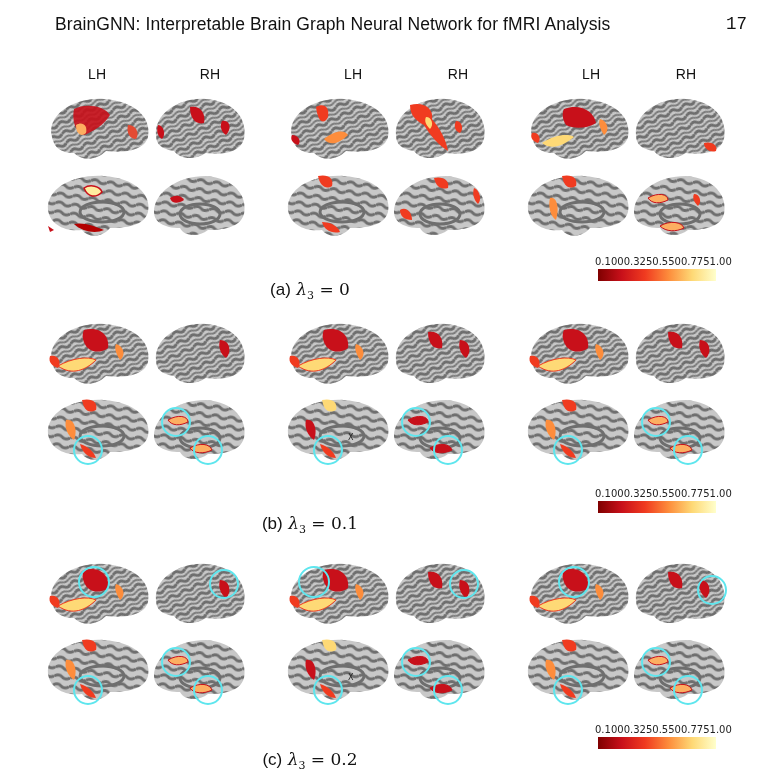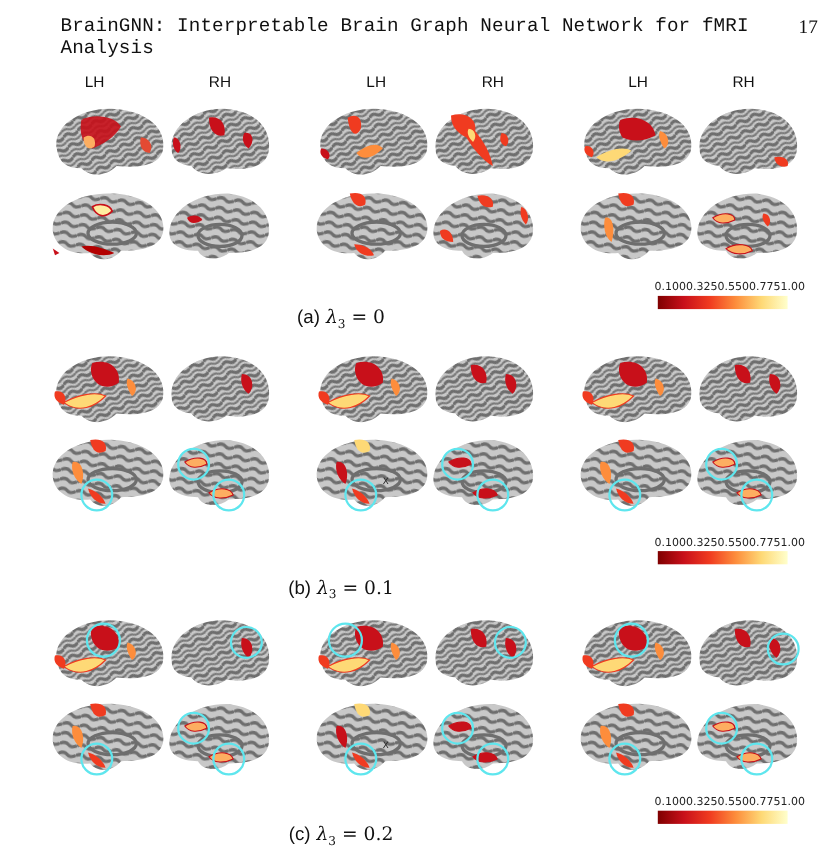--- a/index.html
+++ b/index.html
@@ -1,19 +1,19 @@
 <!DOCTYPE html>
 <html><head>
 <meta charset="utf-8">
 <style>
   html,body{margin:0;padding:0;background:#fff;}
   body{width:764px;height:778px;position:relative;overflow:hidden;font-family:"DejaVu Serif",serif;color:#111;}
-  .running-head{position:absolute;top:14px;left:55px;font-family:Liberation Mono, monospace;font-size:17.5px;letter-spacing:0.1px;}
-  .page-num{position:absolute;top:14px;left:726px;font-family:Liberation Serif, serif;font-size:17.5px;}
-  .hemi-label{position:absolute;top:66px;font-family:"Liberation Sans",sans-serif;font-size:14px;width:40px;text-align:center;}
+  .running-head{position:absolute;top:14px;left:55px;font-family:Liberation Sans, sans-serif;font-size:17.5px;letter-spacing:0.1px;}
+  .page-num{position:absolute;top:14px;left:726px;font-family:Liberation Mono, monospace;font-size:17.5px;}
+  .hemi-label{position:absolute;top:66px;font-family:"Liberation Sans",sans-serif;font-size:14px;width:40px;text-align:right;}
   .brain{position:absolute;}
   .caption{position:absolute;left:0;width:620px;text-align:center;font-size:17px;}
   .caption .tag{font-family:"Liberation Sans",sans-serif;}
   .caption .math{font-family:"DejaVu Serif",serif;font-style:italic;}
   .caption .sub{font-size:11px;vertical-align:-4px;font-style:normal;}
   .caption .eq{font-family:"DejaVu Serif",serif;}
   .cbar{position:absolute;width:118px;}
   .cbar .ticks{display:flex;justify-content:space-between;font-family:"DejaVu Sans",sans-serif;font-size:10px;color:#222;width:124px;margin-left:-3px;align-items:flex-end;}
   .cbar .bar{height:12px;margin-top:2px;}
 </style>
@@ -332,21 +332,21 @@
   <div class="ticks">
     <span>0.100</span>
     <span>0.325</span>
     <span>0.550</span>
     <span>0.775</span>
     <span>1.00</span>
   </div>
   <div class="bar" style="background:linear-gradient(90deg,#7f0000,#c8101a,#f03b20,#fd8d3c,#fed976,#ffffcc)"></div>
 </div>
 
-<div class="caption" style="top:525px">
+<div class="caption" style="top:513px">
   <span class="tag">(b)</span>
   <span class="math">λ</span><span class="sub">3</span><span class="eq"> = </span><span class="eq">0.1</span>
 </div>
 
 <div class="cbar" style="left:598px;top:724px">
   <div class="ticks">
     <span>0.100</span>
     <span>0.325</span>
     <span>0.550</span>
     <span>0.775</span>

